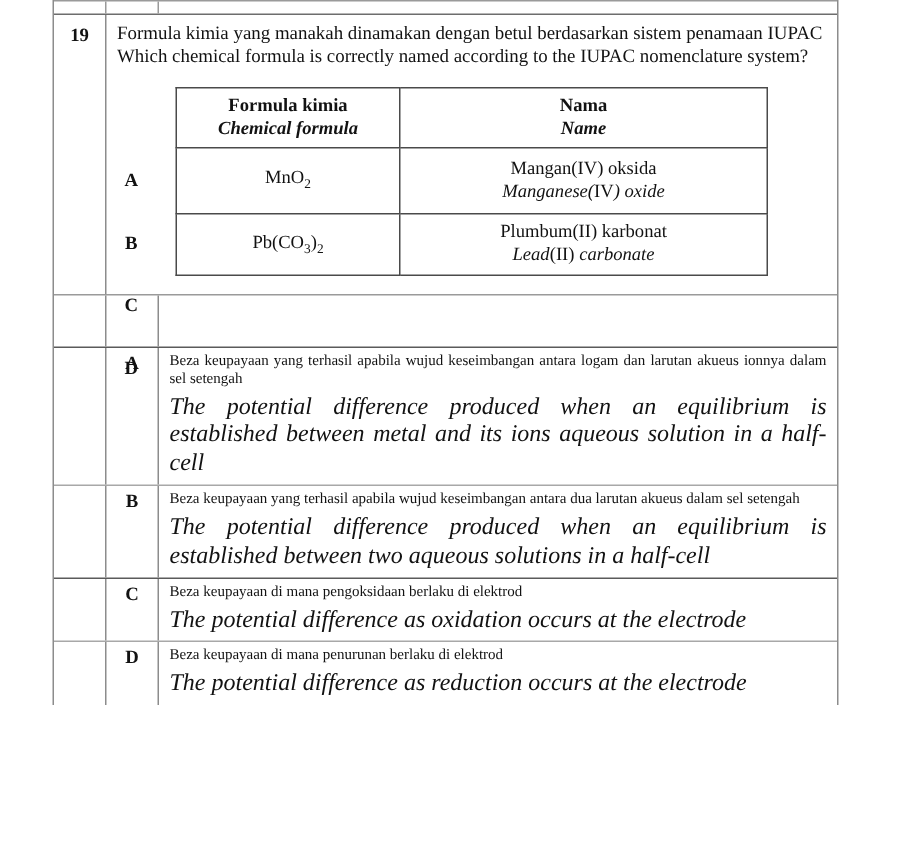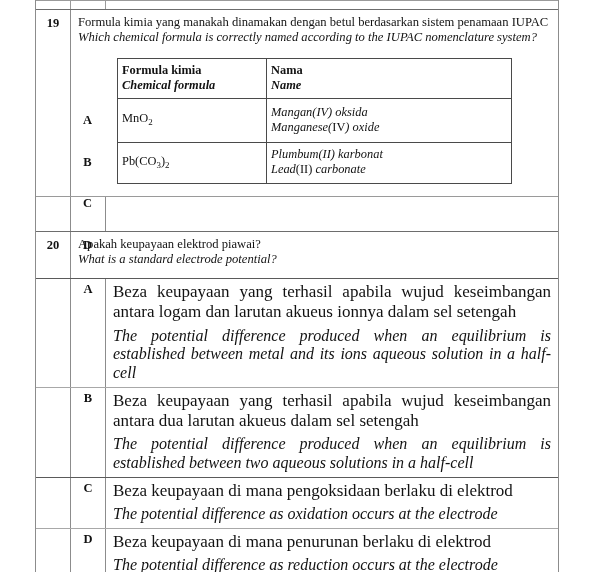--- a/index.html
+++ b/index.html
@@ -49,44 +49,44 @@
   
   .stub{height:9px;}
   .stub .col-num,.stub .col-let{border-right:1px solid #9a9a9a;}
 
   
   .spacer{height:35px;}
 
   
   .qtext{font-size:12.6px;line-height:1.17;text-align:justify;}
   .qtext .ms{display:block;}
-  .qtext .en{display:block;font-style:italic;}
+  .qtext .en{display:block;}
   .q19body{padding-bottom:2px;}
   .q20body{padding:5px 6px 12px 7px;}
 
   
   .tblwrap{padding:14px 0 10px 0;}
   .ftable{
     border-collapse:collapse;
     margin-left:39px;
     width:395px;
     table-layout:fixed;
   }
   .ftable td,.ftable th{
     border:1px solid #4a4a4a;
-    text-align:left;
+    text-align:center;
     vertical-align:middle;
     padding:4px 4px 6px 4px;
     font-weight:normal;
     font-size:12.4px;
     line-height:1.2;
   }
   .ftable th{font-weight:bold;padding:4px 4px 5px 4px;}
   .ftable .c-formula{width:140px;}
-  .ftable .ms{display:block;font-style:italic;}
+  .ftable .ms{display:block;}
   .ftable .hdr-en{font-style:italic;display:block;}
   .ftable .hdr-ms{display:block;}
   .ftable .rh{height:44px;}
   .ftable .rh-sm{height:40px;}
   .rom{font-style:normal;}
   sub{font-size:0.72em;}
 
   
   .optrow{display:flex;box-sizing:border-box;}
   .optrow.b-dark{border-top:1px solid #5a5a5a;}
@@ -97,21 +97,21 @@
     box-sizing:border-box;
   }
   .opt-let{
     width:35px;min-width:35px;
     border-right:1px solid #8c8c8c;
     box-sizing:border-box;
     text-align:center;font-weight:bold;font-size:12.5px;
     padding-top:3px;
   }
   .opt-body{flex:1;box-sizing:border-box;padding:3px 7px 4px 7px;}
-  .opt-ms{font-size:17px;line-height:1.18;text-align:justify;}
+  .opt-ms{font-size:10px;line-height:1.18;text-align:justify;}
   .opt-en{font-size:16px;font-style:italic;line-height:1.18;text-align:justify;padding-top:2px;}
   .opt-en.lead{padding-top:4px;}
 </style>
 </head>
 <body>
 
 <div class="page">
   <div class="frame">
 
     <div class="qrow thin stub">
@@ -164,29 +164,20 @@
     </div>
 
     <div style="position:absolute;left:0;top:0;width:0;height:0;"></div>
 
     <div class="qrow thin spacer">
       <div class="col-num"></div>
       <div class="col-let"></div>
       <div class="col-body"></div>
     </div>
 
-    <div class="qrow">
-      <div class="col-num">20</div>
-      <div class="col-body q20body">
-        <div class="qtext">
-          <span class="ms">Apakah keupayaan elektrod piawai?</span>
-          <span class="en">What is a standard electrode potential?</span>
-        </div>
-      </div>
-    </div>
 
     <div class="optrow b-dark">
       <div class="opt-blank"></div>
       <div class="opt-let">A</div>
       <div class="opt-body">
         <div class="opt-ms">Beza keupayaan yang terhasil apabila wujud keseimbangan antara logam dan larutan akueus ionnya dalam sel setengah</div>
         <div class="opt-en lead">The potential difference produced when an equilibrium is established between metal and its ions aqueous solution in a half-cell</div>
       </div>
     </div>
 

